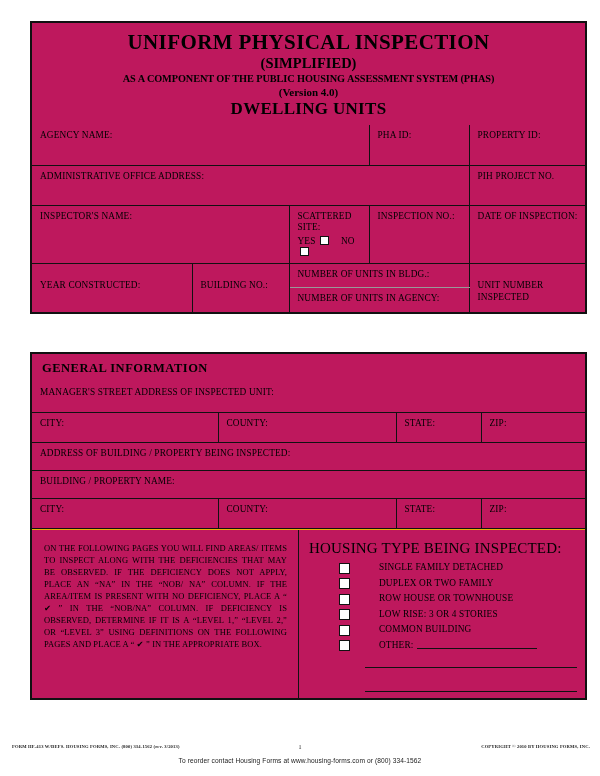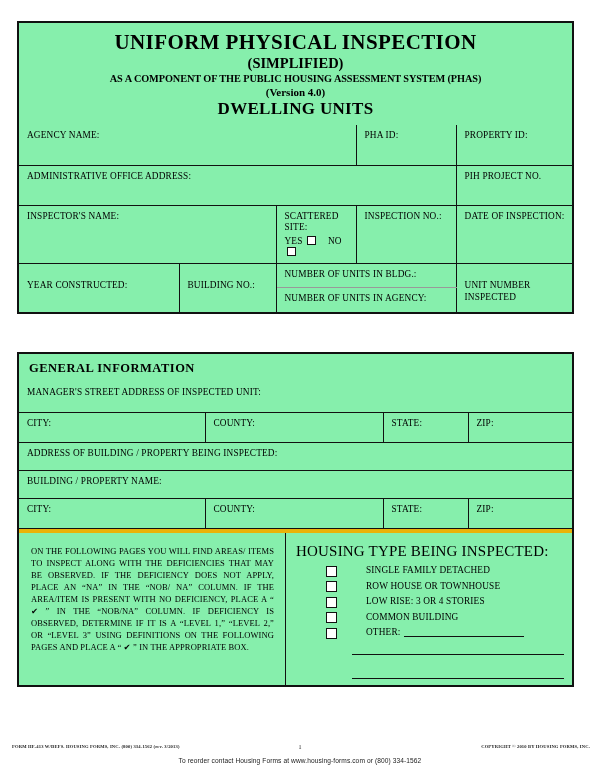--- a/index.html
+++ b/index.html
@@ -14,24 +14,24 @@
   #page {
     position: relative;
     width: 600px; height: 776px;
     background: #fff;
     overflow: hidden;
   }
 
   
   .frame {
     position: absolute;
-    left: 17px; top: 21px;
+    left: 30px; top: 21px;
     width: 557px;
     border: 2px solid #111;
-    background: #86efac;
+    background: #be185d;
   }
   .frame-top { top: 21px; }
 
   
   .title-block {
     text-align: center;
     padding: 8px 6px 6px 6px;
   }
   .t-main {
     font-size: 21px;
@@ -291,30 +291,34 @@
       </tr>
       <tr>
         <td class="nb-l h30">CITY:</td>
         <td class="h30">COUNTY:</td>
         <td class="h30">STATE:</td>
         <td class="nb-r h30">ZIP:</td>
       </tr>
     </tbody>
       </table>
 
-    <div class="dual" style="border-top:4px solid #eab308;">
+    <div class="dual" style="border-top:1px solid #eab308;">
       <div class="dual-left">
         <div class="instr">ON THE FOLLOWING PAGES YOU WILL FIND AREAS/ ITEMS TO INSPECT ALONG WITH THE DEFICIENCIES THAT MAY BE OBSERVED.  IF THE DEFICIENCY DOES NOT APPLY, PLACE AN “NA” IN THE “NOB/ NA” COLUMN.  IF THE AREA/ITEM IS PRESENT WITH NO DEFICIENCY, PLACE A “ ✔ ” IN THE “NOB/NA” COLUMN.  IF DEFICIENCY IS OBSERVED, DETERMINE IF IT IS A “LEVEL 1,” “LEVEL 2,” OR “LEVEL 3” USING DEFINITIONS ON THE FOLLOWING PAGES AND PLACE A “ ✔ ”  IN THE APPROPRIATE BOX.</div>
       </div>
       <div class="dual-right">
         <div class="ht-title">HOUSING TYPE BEING INSPECTED:</div>
 
         <div class="ht-row">
           <div class="ht-box-cell"><span class="cb-lg"></span></div>
           <div class="ht-label">SINGLE FAMILY DETACHED</div>
+        </div>
+        <div class="ht-row">
+          <div class="ht-box-cell"><span class="cb-lg"></span></div>
+          <div class="ht-label">DUPLEX OR TWO FAMILY</div>
         </div>
         <div class="ht-row">
           <div class="ht-box-cell"><span class="cb-lg"></span></div>
           <div class="ht-label">ROW HOUSE OR TOWNHOUSE</div>
         </div>
         <div class="ht-row">
           <div class="ht-box-cell"><span class="cb-lg"></span></div>
           <div class="ht-label">LOW RISE:  3 OR 4 STORIES</div>
         </div>
         <div class="ht-row">

